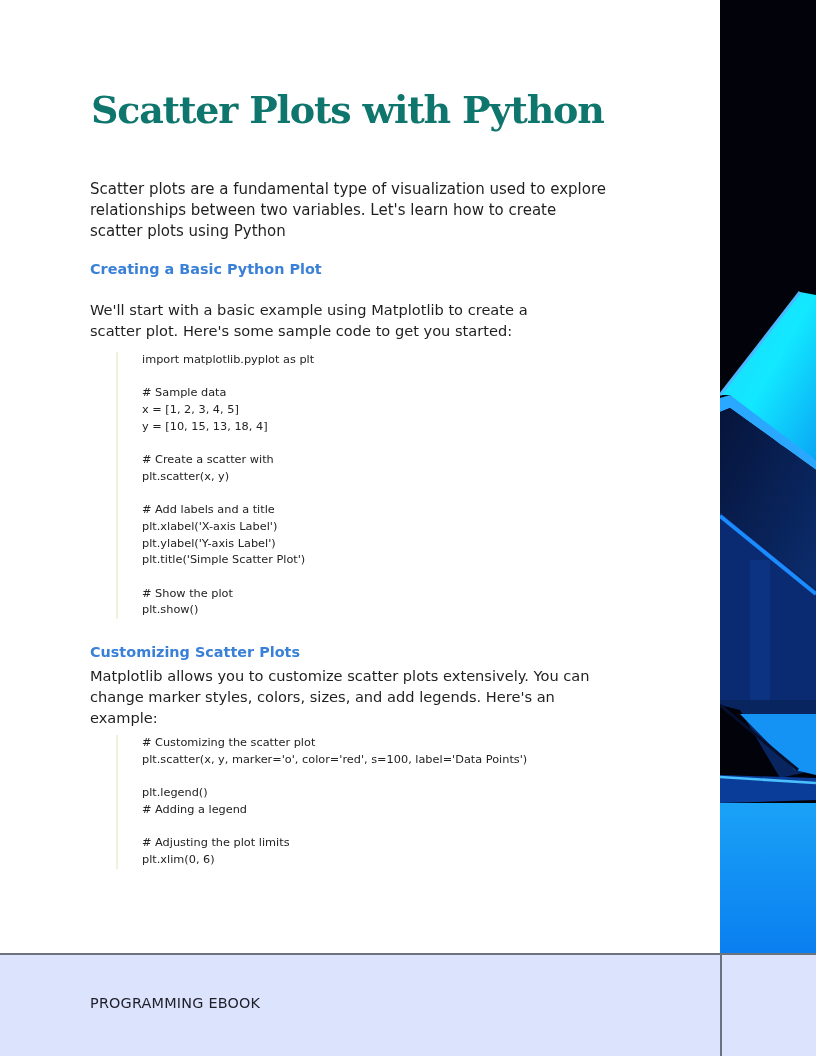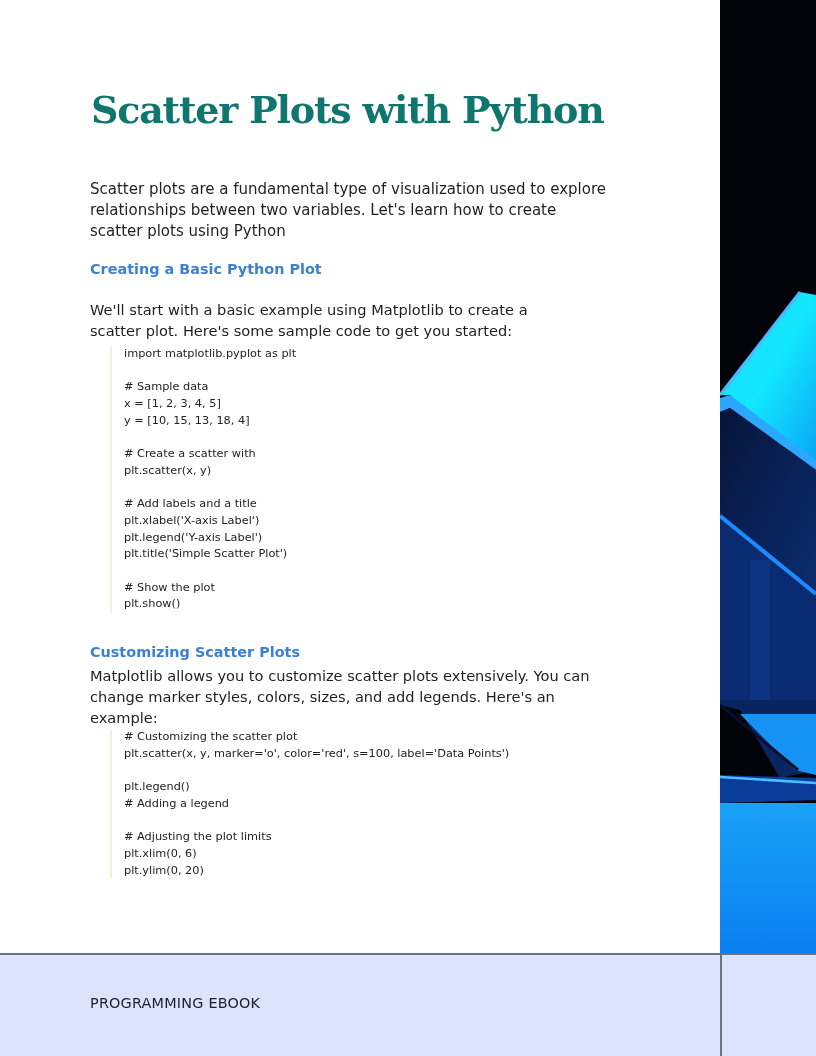--- a/index.html
+++ b/index.html
@@ -22,23 +22,23 @@
   .h2 {
     position: absolute; left: 90px; margin: 0;
     font-size: 14.4px; font-weight: bold; color: #3a80d6;
     white-space: nowrap;
   }
   .para {
     position: absolute; left: 90px; margin: 0; width: 520px;
     font-size: 14.6px; line-height: 21px; color: #1f1f1f;
   }
   .code {
-    position: absolute; left: 104px; margin: 6px;
+    position: absolute; left: 104px; margin: 12px;
     border-left: 2px solid #f1f1dc;
-    padding-left: 12px;
+    padding-left: 24px;
     font-family: "DejaVu Sans", sans-serif;
     font-size: 11.3px; line-height: 16.7px; color: #222;
   }
   .code .line { white-space: pre; height: 16.7px; }
   .side-image {
     position: absolute; left: 720px; top: 0; width: 96px; height: 953px;
     background: #02030a; overflow: hidden;
   }
   .footer {
     position: absolute; left: 0; top: 953px; width: 816px; height: 103px;
@@ -68,40 +68,39 @@
   <div class="line"></div>
   <div class="line"># Sample data</div>
   <div class="line">x = [1, 2, 3, 4, 5]</div>
   <div class="line">y = [10, 15, 13, 18, 4]</div>
   <div class="line"></div>
   <div class="line"># Create a scatter with</div>
   <div class="line">plt.scatter(x, y)</div>
   <div class="line"></div>
   <div class="line"># Add labels and a title</div>
   <div class="line">plt.xlabel('X-axis Label')</div>
-  <div class="line">plt.legend('Y-axis Label')</div>
+  <div class="line">plt.ylabel('Y-axis Label')</div>
   <div class="line">plt.title('Simple Scatter Plot')</div>
   <div class="line"></div>
   <div class="line"># Show the plot</div>
   <div class="line">plt.show()</div>
 </div>
 
 <h2 class="h2" style="top:644px;">Customizing Scatter Plots</h2>
 <p class="para" style="top:665px; width:520px;">Matplotlib allows you to customize scatter plots extensively. You can change marker styles, colors, sizes, and add legends. Here's an example:</p>
 
 <div class="code" style="top:723px;">
   <div class="line"># Customizing the scatter plot</div>
   <div class="line">plt.scatter(x, y, marker='o', color='red', s=100, label='Data Points')</div>
   <div class="line"></div>
   <div class="line">plt.legend()</div>
   <div class="line"># Adding a legend</div>
   <div class="line"></div>
   <div class="line"># Adjusting the plot limits</div>
   <div class="line">plt.xlim(0, 6)</div>
-  <div class="line">plt.ylim(0, 20)</div>
 </div>
 
 <div class="side-image">
   <svg width="96" height="953" viewBox="0 0 96 953" xmlns="http://www.w3.org/2000/svg">
     <defs>
       <linearGradient id="cyanFace" x1="0" y1="0" x2="1" y2="1">
         <stop offset="0" stop-color="#1fd8ff"></stop>
         <stop offset="0.5" stop-color="#12e8ff"></stop>
         <stop offset="1" stop-color="#0aa6f5"></stop>
       </linearGradient>

